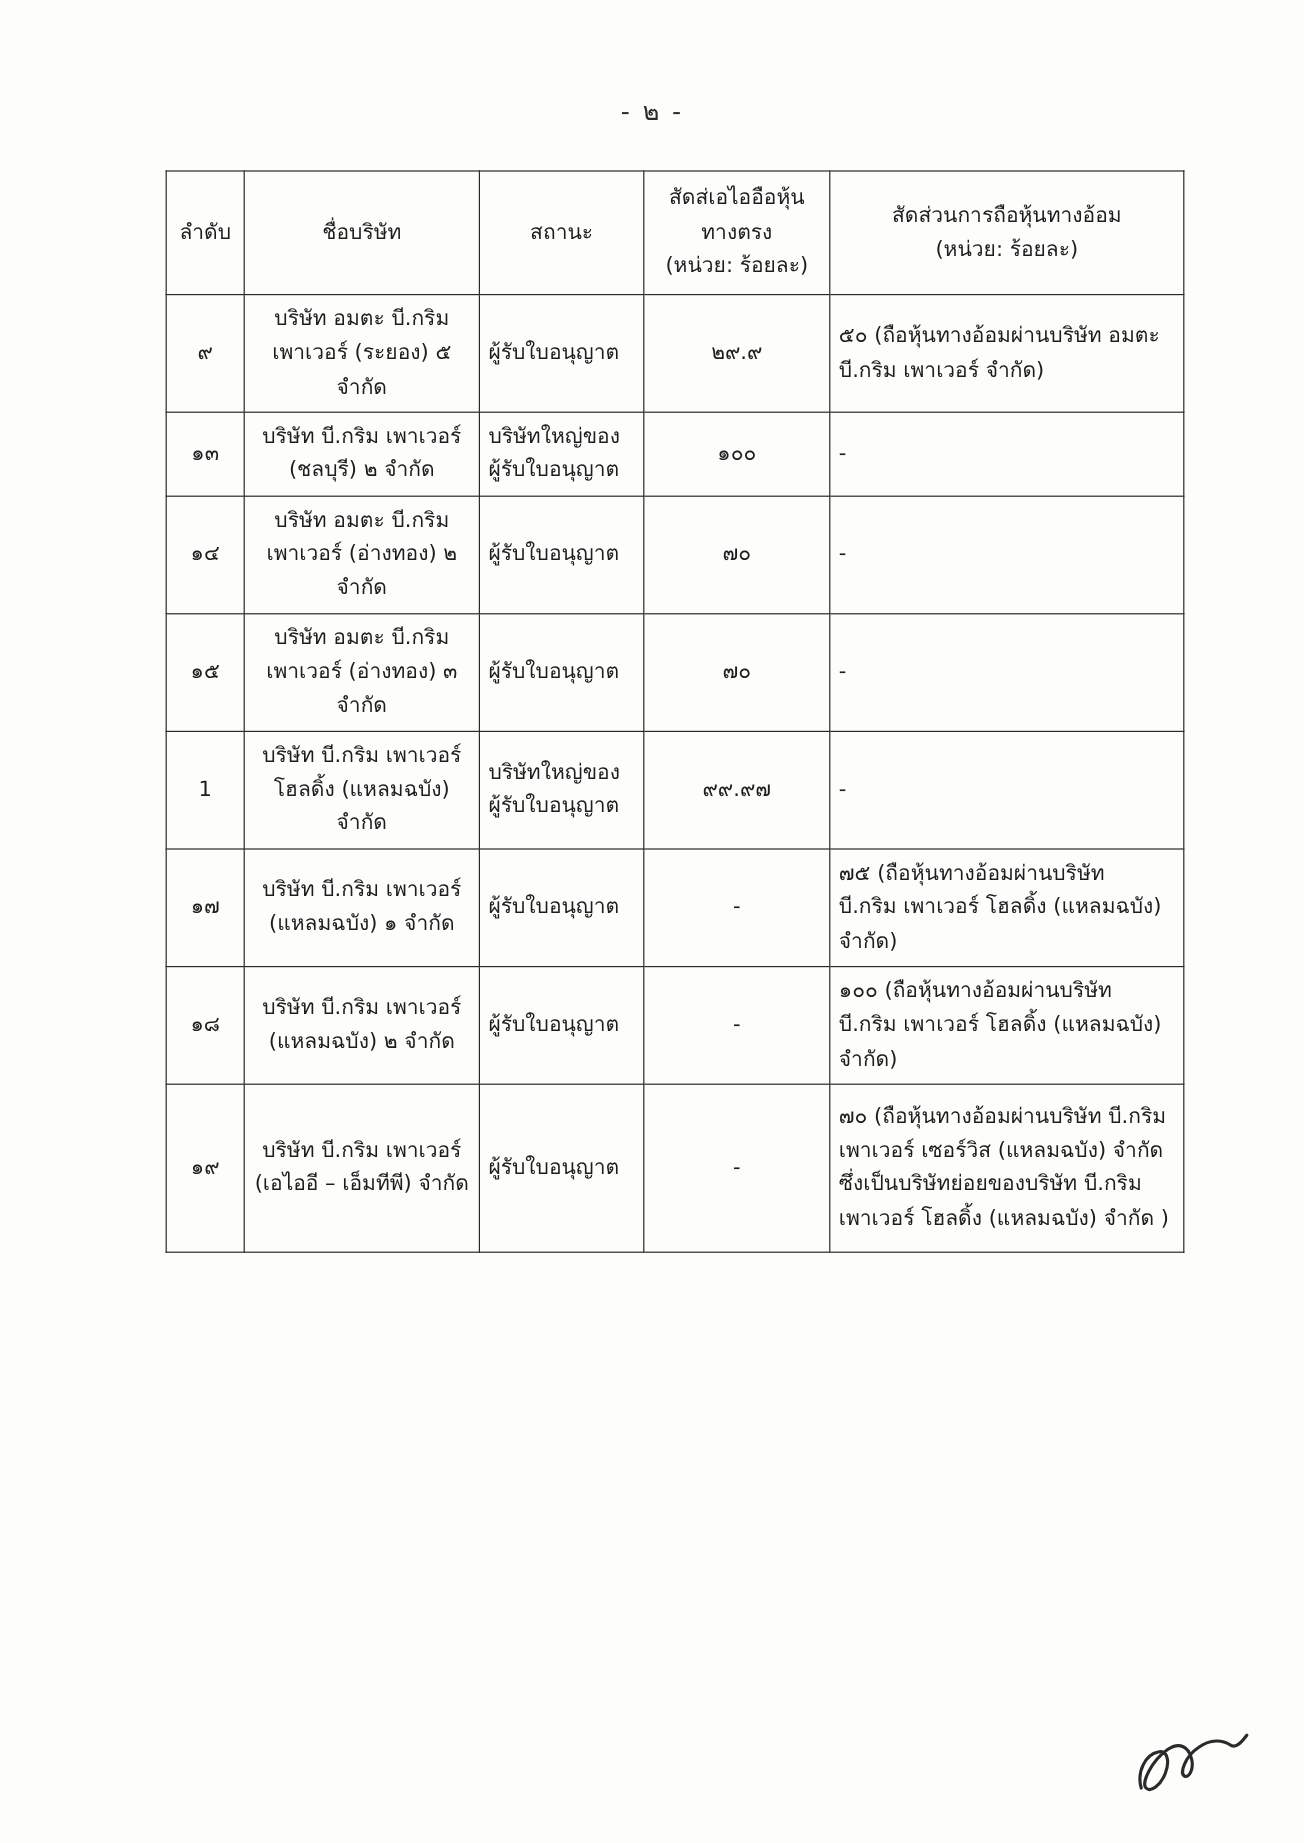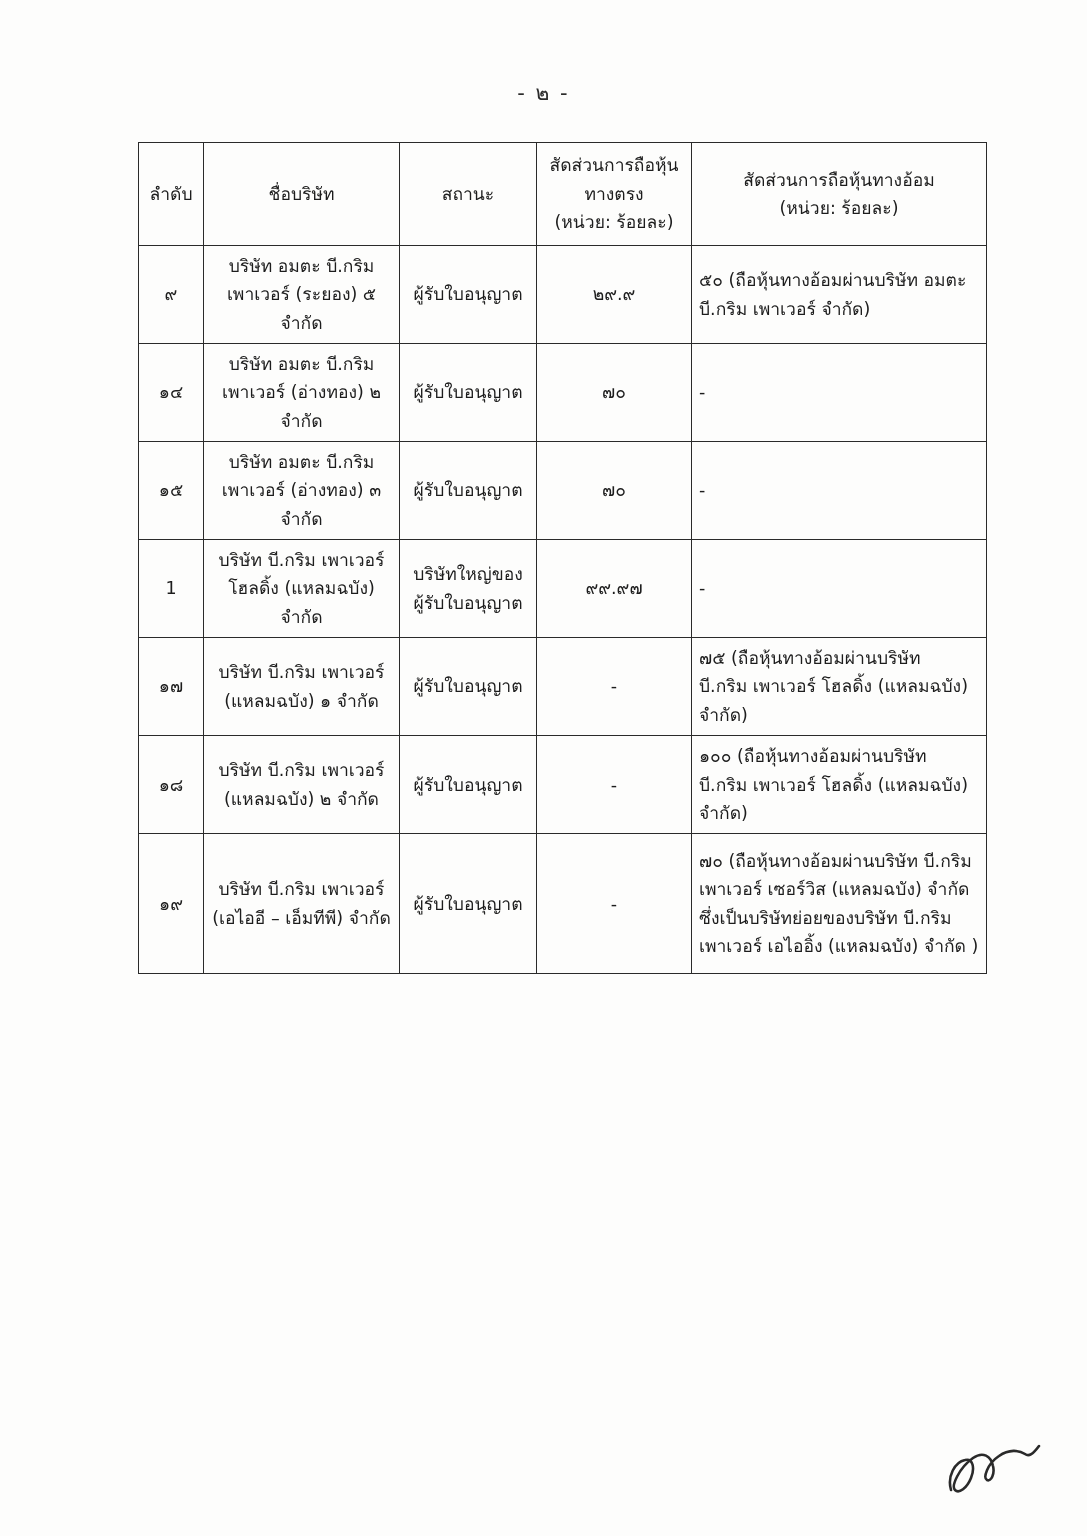--- a/index.html
+++ b/index.html
@@ -62,21 +62,21 @@
     height: 103px;
   }
   .col-no    { width: 65px; }
   .col-name  { width: 196px; }
   .col-status{ width: 137px; }
   .col-direct{ width: 155px; }
   .col-indirect { width: 295px; }
 
   td.c-no      { text-align: center; font-size: 18px; }
   td.c-name    { text-align: center; padding-left: 12px; }
-  td.c-status  { text-align: center; }
+  td.c-status  { }
   td.c-direct  { text-align: center; }
   td.c-indirect{ text-align: left; padding-left: 10px; padding-right: 10px; }
 
   .cell-line { display: block; white-space: nowrap; }
 
   
   tr.r9  td { height: 95px; }
   tr.r10 td { height: 64px; }
   tr.r11 td { height: 60px; }
   tr.r12 td { height: 63px; }
@@ -113,21 +113,21 @@
         <col class="col-status">
         <col class="col-direct">
         <col class="col-indirect">
       </colgroup>
       <thead>
         <tr>
           <th>ลำดับ</th>
           <th>ชื่อบริษัท</th>
           <th>สถานะ</th>
           <th>
-            <span class="cell-line">สัดส่วนการถือหุ้น</span>
+            <span class="cell-line">สัดส่เอไออือหุ้น</span>
             <span class="cell-line">ทางตรง</span>
             <span class="cell-line">(หน่วย: ร้อยละ)</span>
           </th>
           <th>
             <span class="cell-line">สัดส่วนการถือหุ้นทางอ้อม</span>
             <span class="cell-line">(หน่วย: ร้อยละ)</span>
           </th>
         </tr>
       </thead>
       <tbody>
@@ -140,20 +140,35 @@
             </td>
             <td class="c-status">
               <span class="cell-line">ผู้รับใบอนุญาต</span>
             </td>
             <td class="c-direct">๒๙.๙</td>
             <td class="c-indirect">
               <span class="cell-line">๕๐ (ถือหุ้นทางอ้อมผ่านบริษัท อมตะ</span>
               <span class="cell-line">บี.กริม เพาเวอร์ จำกัด)</span>
             </td>
           </tr>
+          <tr class="r13">
+            <td class="c-no">๑๓</td>
+            <td class="c-name">
+              <span class="cell-line">บริษัท บี.กริม เพาเวอร์</span>
+              <span class="cell-line">(ชลบุรี) ๒ จำกัด</span>
+            </td>
+            <td class="c-status">
+              <span class="cell-line">บริษัทใหญ่ของ</span>
+              <span class="cell-line">ผู้รับใบอนุญาต</span>
+            </td>
+            <td class="c-direct">๑๐๐</td>
+            <td class="c-indirect">
+              <span class="cell-line">-</span>
+            </td>
+          </tr>
           <tr class="r14">
             <td class="c-no">๑๔</td>
             <td class="c-name">
               <span class="cell-line">บริษัท อมตะ บี.กริม</span>
               <span class="cell-line">เพาเวอร์ (อ่างทอง) ๒</span>
               <span class="cell-line">จำกัด</span>
             </td>
             <td class="c-status">
               <span class="cell-line">ผู้รับใบอนุญาต</span>
             </td>
@@ -232,21 +247,21 @@
               <span class="cell-line">(เอไออี – เอ็มทีพี) จำกัด</span>
             </td>
             <td class="c-status">
               <span class="cell-line">ผู้รับใบอนุญาต</span>
             </td>
             <td class="c-direct">-</td>
             <td class="c-indirect">
               <span class="cell-line">๗๐ (ถือหุ้นทางอ้อมผ่านบริษัท บี.กริม</span>
               <span class="cell-line">เพาเวอร์ เซอร์วิส (แหลมฉบัง) จำกัด</span>
               <span class="cell-line">ซึ่งเป็นบริษัทย่อยของบริษัท บี.กริม</span>
-              <span class="cell-line">เพาเวอร์ เอไออิ้ง (แหลมฉบัง) จำกัด )</span>
+              <span class="cell-line">เพาเวอร์ โฮลดิ้ง (แหลมฉบัง) จำกัด )</span>
             </td>
           </tr>
         </tbody>
     </table>
   </div>
 
   <div class="signature">
     <svg viewBox="0 0 120 80" width="120" height="80" aria-hidden="true">
       <path d="M22 66 C18 52, 26 38, 36 36 C44 34, 46 44, 42 54 C38 64, 30 70, 26 66 C22 62, 30 44, 44 34 C54 27, 62 32, 64 42 C66 50, 62 58, 58 56 C54 54, 58 40, 70 32 C80 25, 90 26, 96 30 C100 33, 104 30, 110 22" fill="none" stroke="#2a2a2a" stroke-width="2.6" stroke-linecap="round" stroke-linejoin="round"></path>
     </svg>

